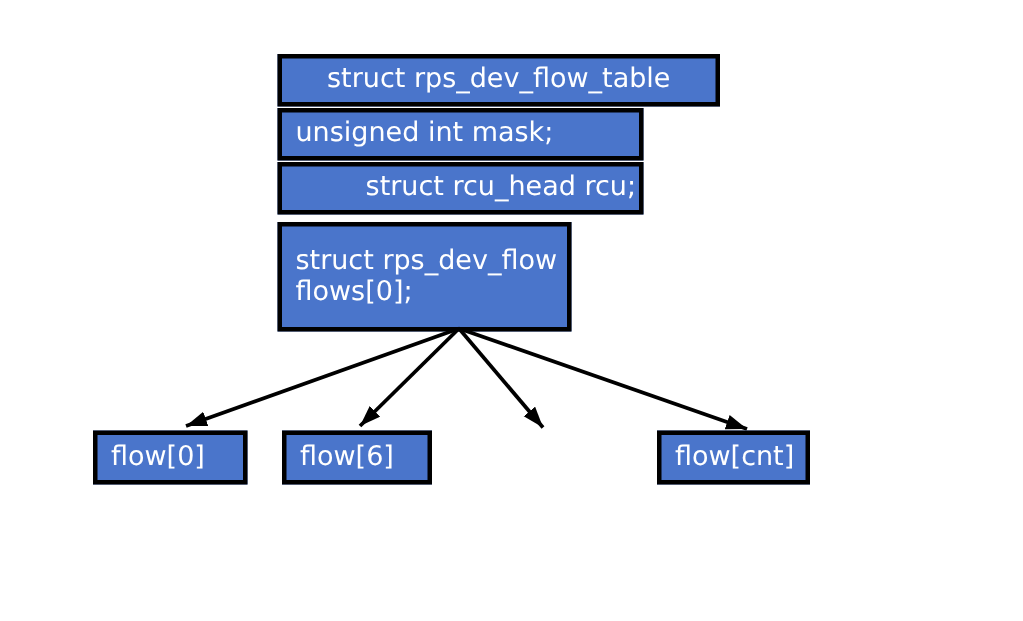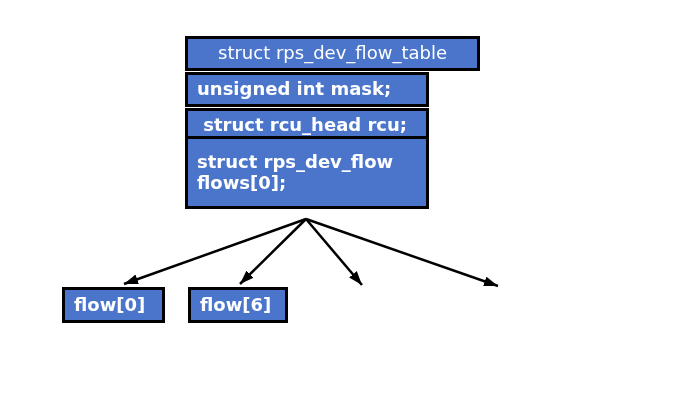--- a/index.html
+++ b/index.html
@@ -20,25 +20,25 @@
     box-sizing: border-box;
     border: 3px solid #000000;
     background: #4a75cb;
     color: #ffffff;
     font-size: 18px;
     line-height: 1.15;
     display: flex;
     align-items: center;
   }
   .box.center { justify-content: center; }
-  .box.left   { padding-left: 9px; padding-right: 19px; font-weight: bold; }
+  .box.left   { padding-left: 9px; padding-right: 2px; }
   .struct-header { left: 185px; top: 36px;  width: 295px; height: 35px; }
   .struct-mask   { left: 185px; top: 72px;  width: 244px; height: 35px; }
   .struct-rcu    { left: 185px; top: 108px; width: 244px; height: 35px; justify-content: flex-end; }
-  .struct-flows  { left: 185px; top: 136px; width: 244px; height: 73px; }
+  .struct-flows  { left: 185px; top: 148px; width: 196px; height: 73px; }
   .flow-0   { left: 62px;  top: 287px; width: 103px; height: 36px; }
   .flow-1   { left: 188px; top: 287px; width: 100px; height: 36px; }
   .flow-dot { left: 313px; top: 287px; width: 102px; height: 36px; }
   .flow-cnt { left: 438px; top: 287px; width: 102px; height: 36px; }
   .arrows {
     position: absolute;
     left: 0; top: 0;
     width: 682px; height: 414px;
     pointer-events: none;
   }
@@ -82,14 +82,17 @@
 
   <div class="box left flow-0">
     <span>flow[0]</span>
   </div>
 
   <div class="box left flow-1">
     <span>flow[6]</span>
   </div>
 
 
+  <div class="box left flow-cnt">
+    <span>flow[cnt]</span>
+  </div>
 
 </div>
 
 </body></html>

